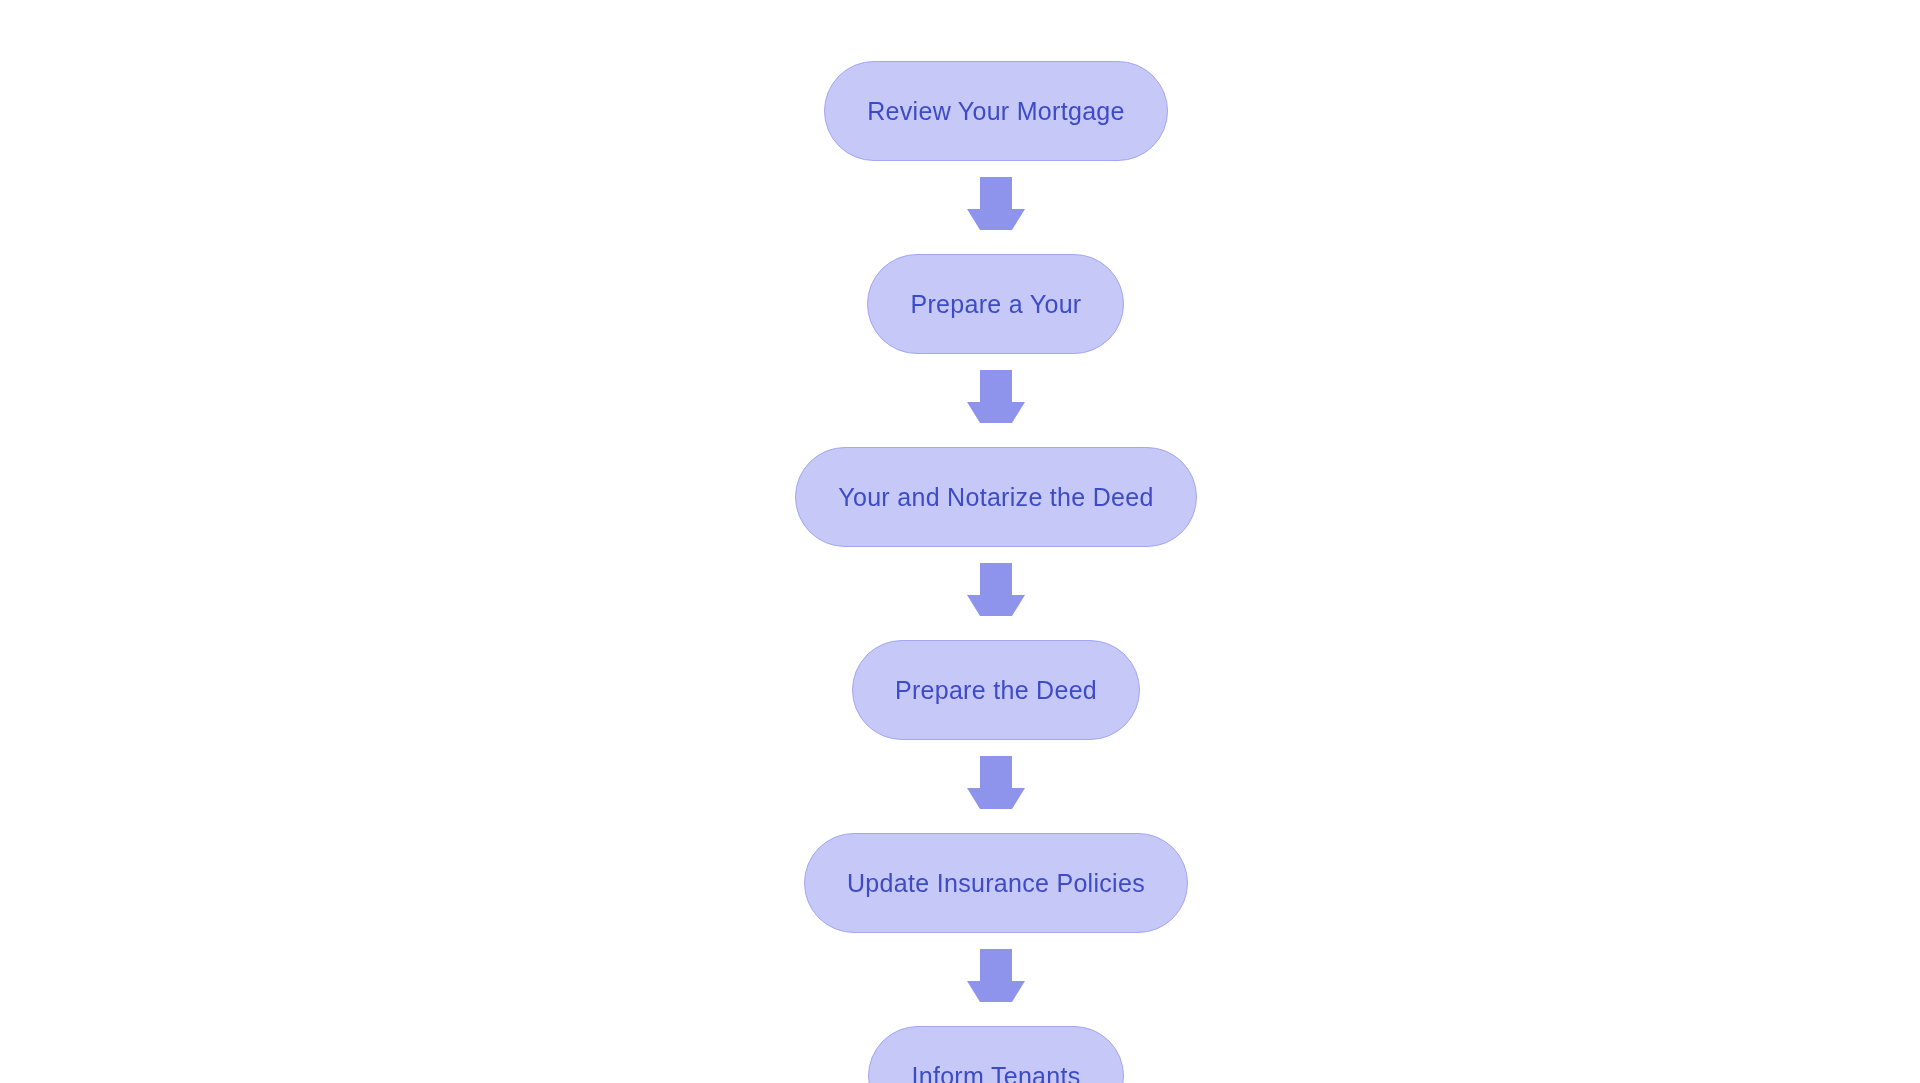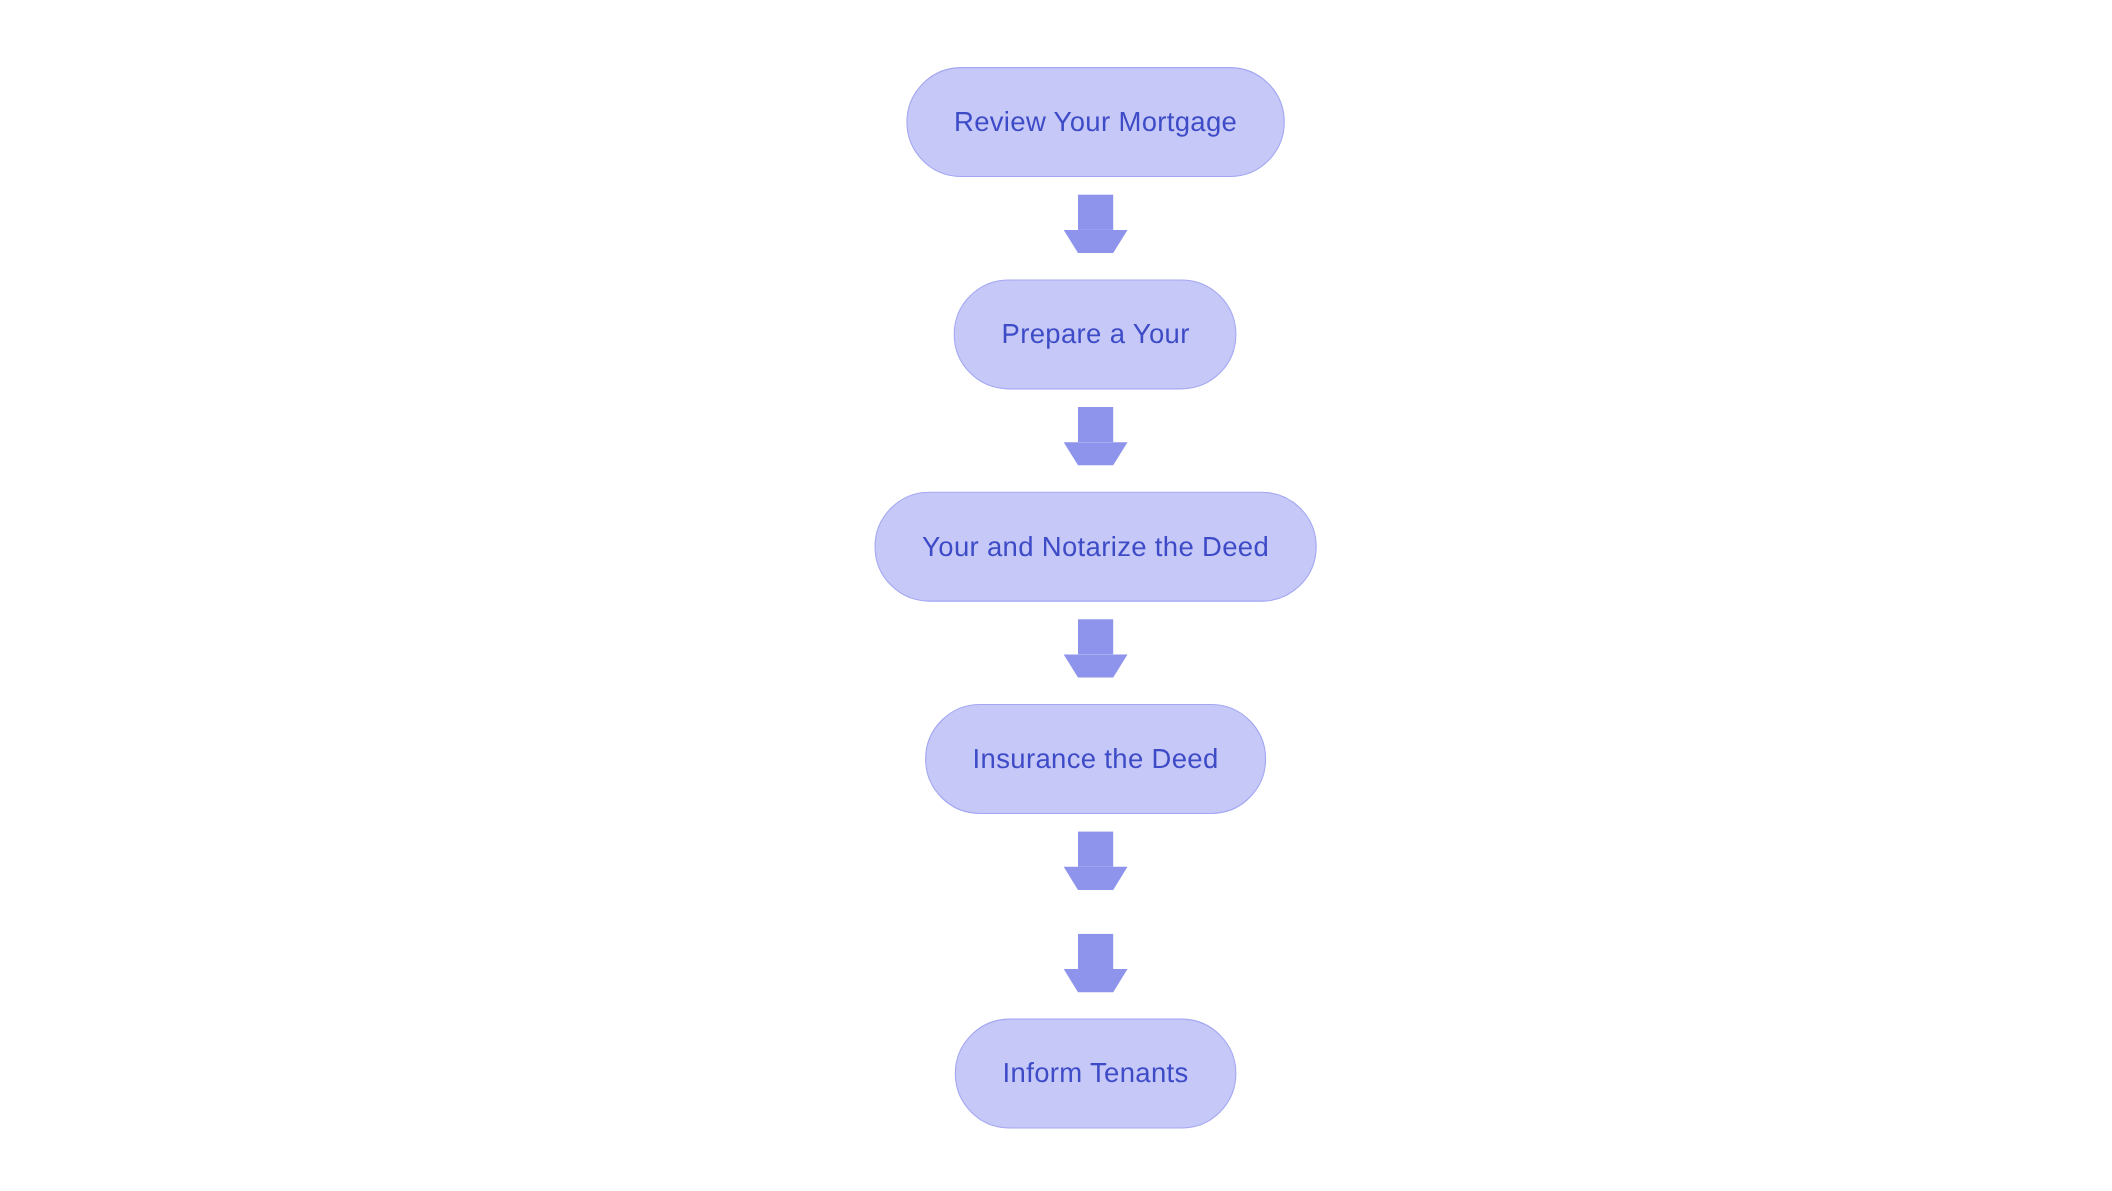--- a/index.html
+++ b/index.html
@@ -82,27 +82,28 @@
       <div class="head"></div>
     </div>
 
     <div class="node">Your and Notarize the Deed</div>
 
     <div class="connector">
       <div class="line"></div>
       <div class="head"></div>
     </div>
 
-    <div class="node">Insurance the Deed</div>
+    <div class="node">Prepare the Deed</div>
 
     <div class="connector">
       <div class="line"></div>
       <div class="head"></div>
     </div>
 
+    <div class="node">Update Insurance Policies</div>
 
     <div class="connector">
       <div class="line"></div>
       <div class="head"></div>
     </div>
 
     <div class="node">Inform Tenants</div>
 
   </div>
 </div>

